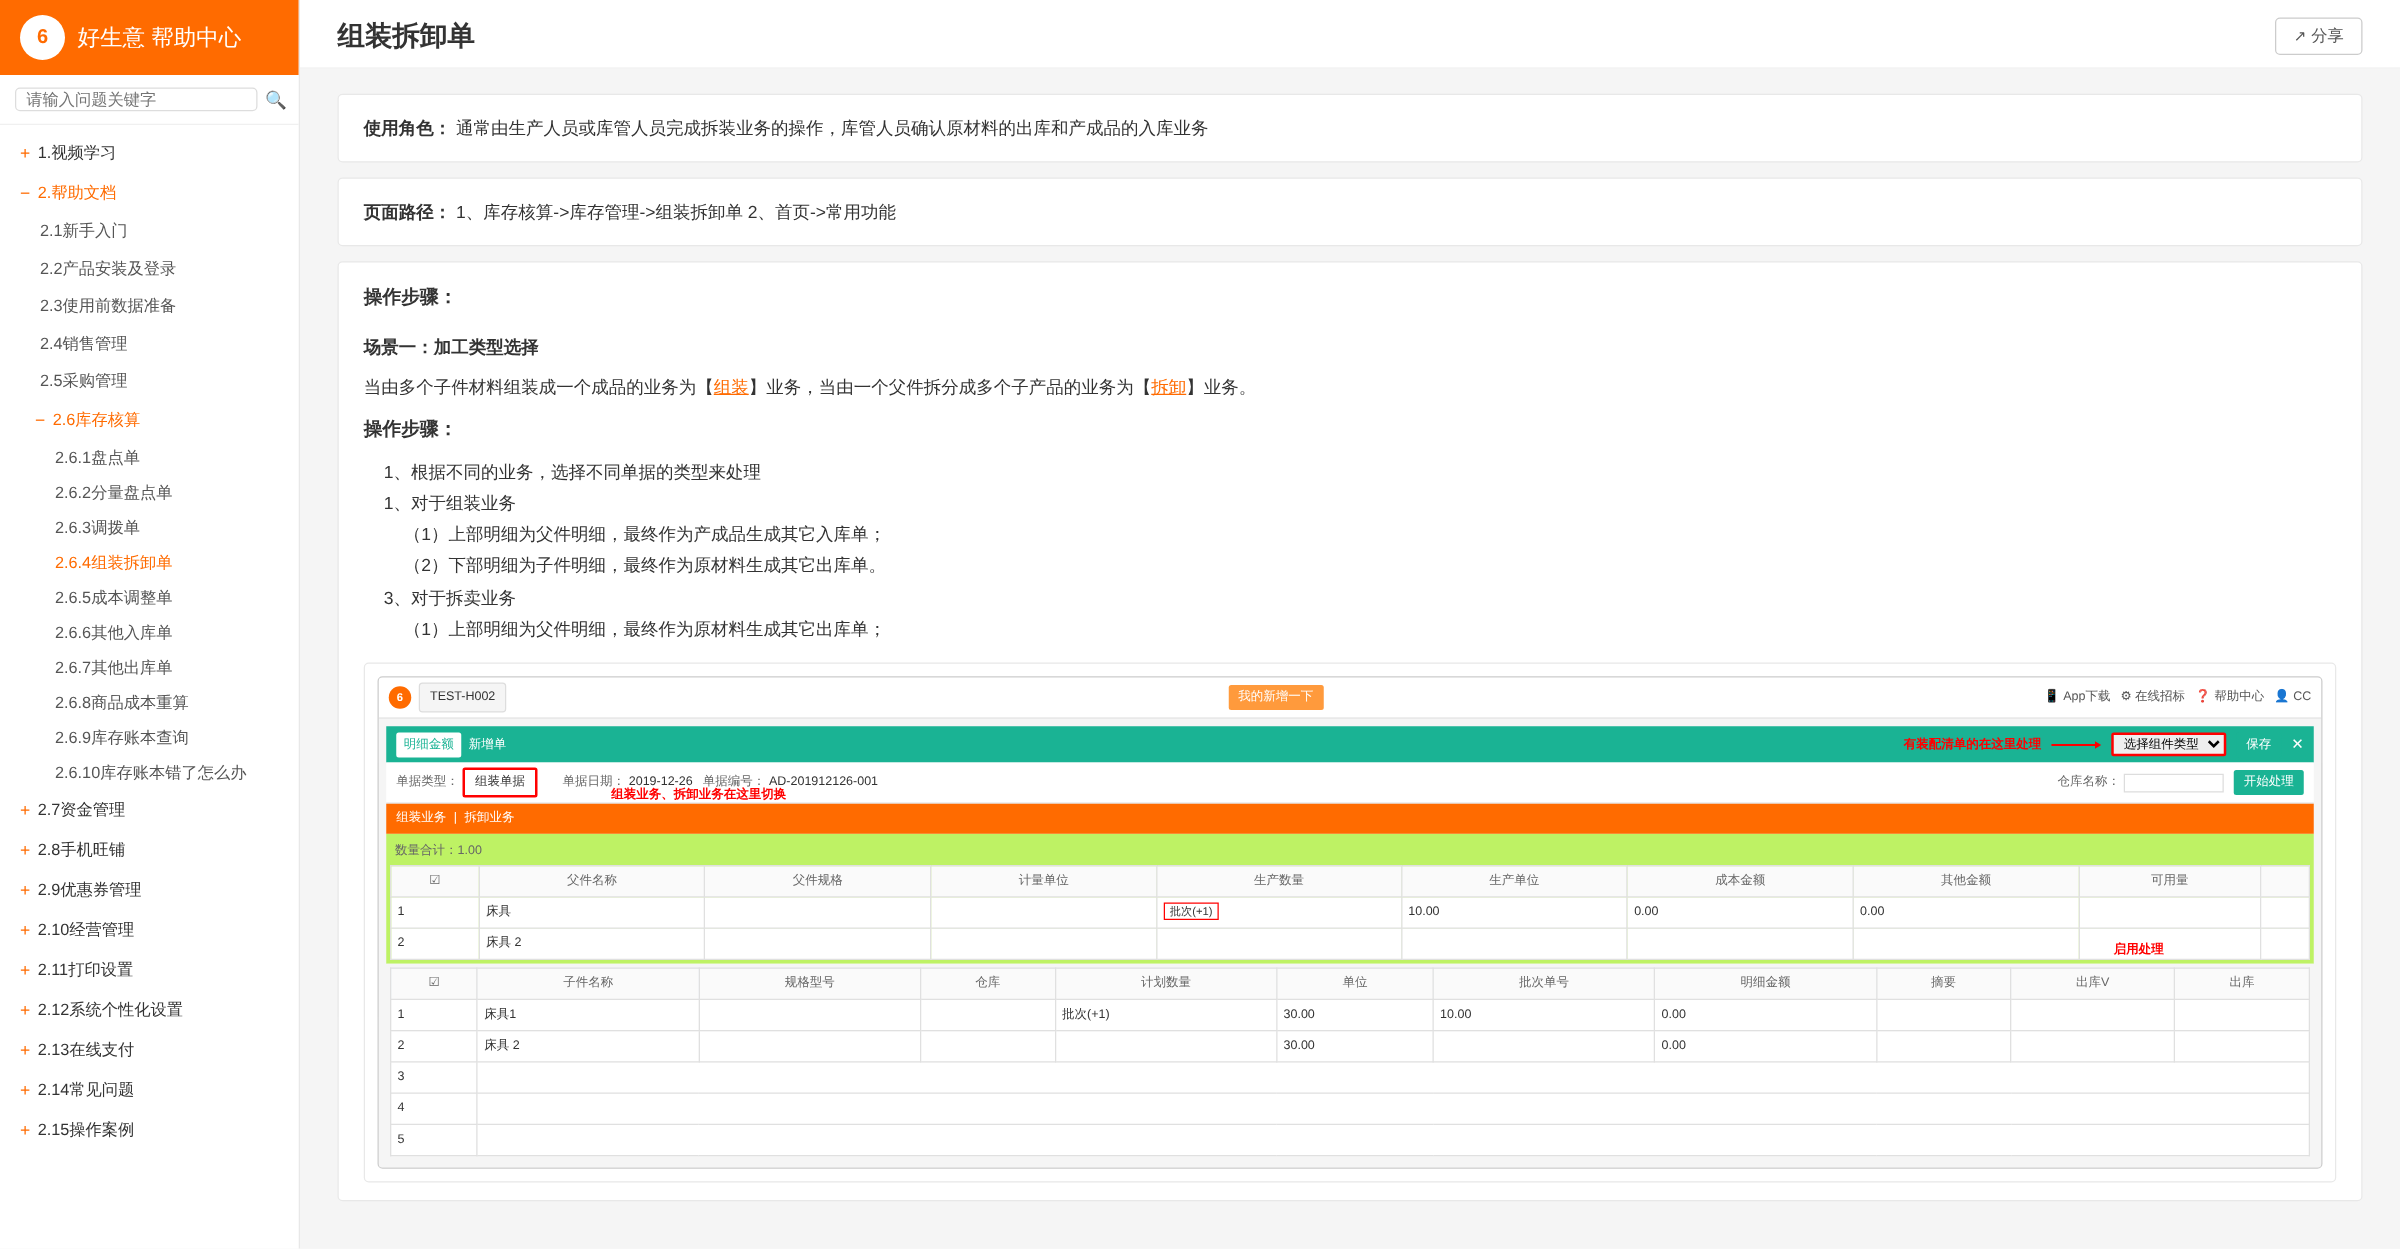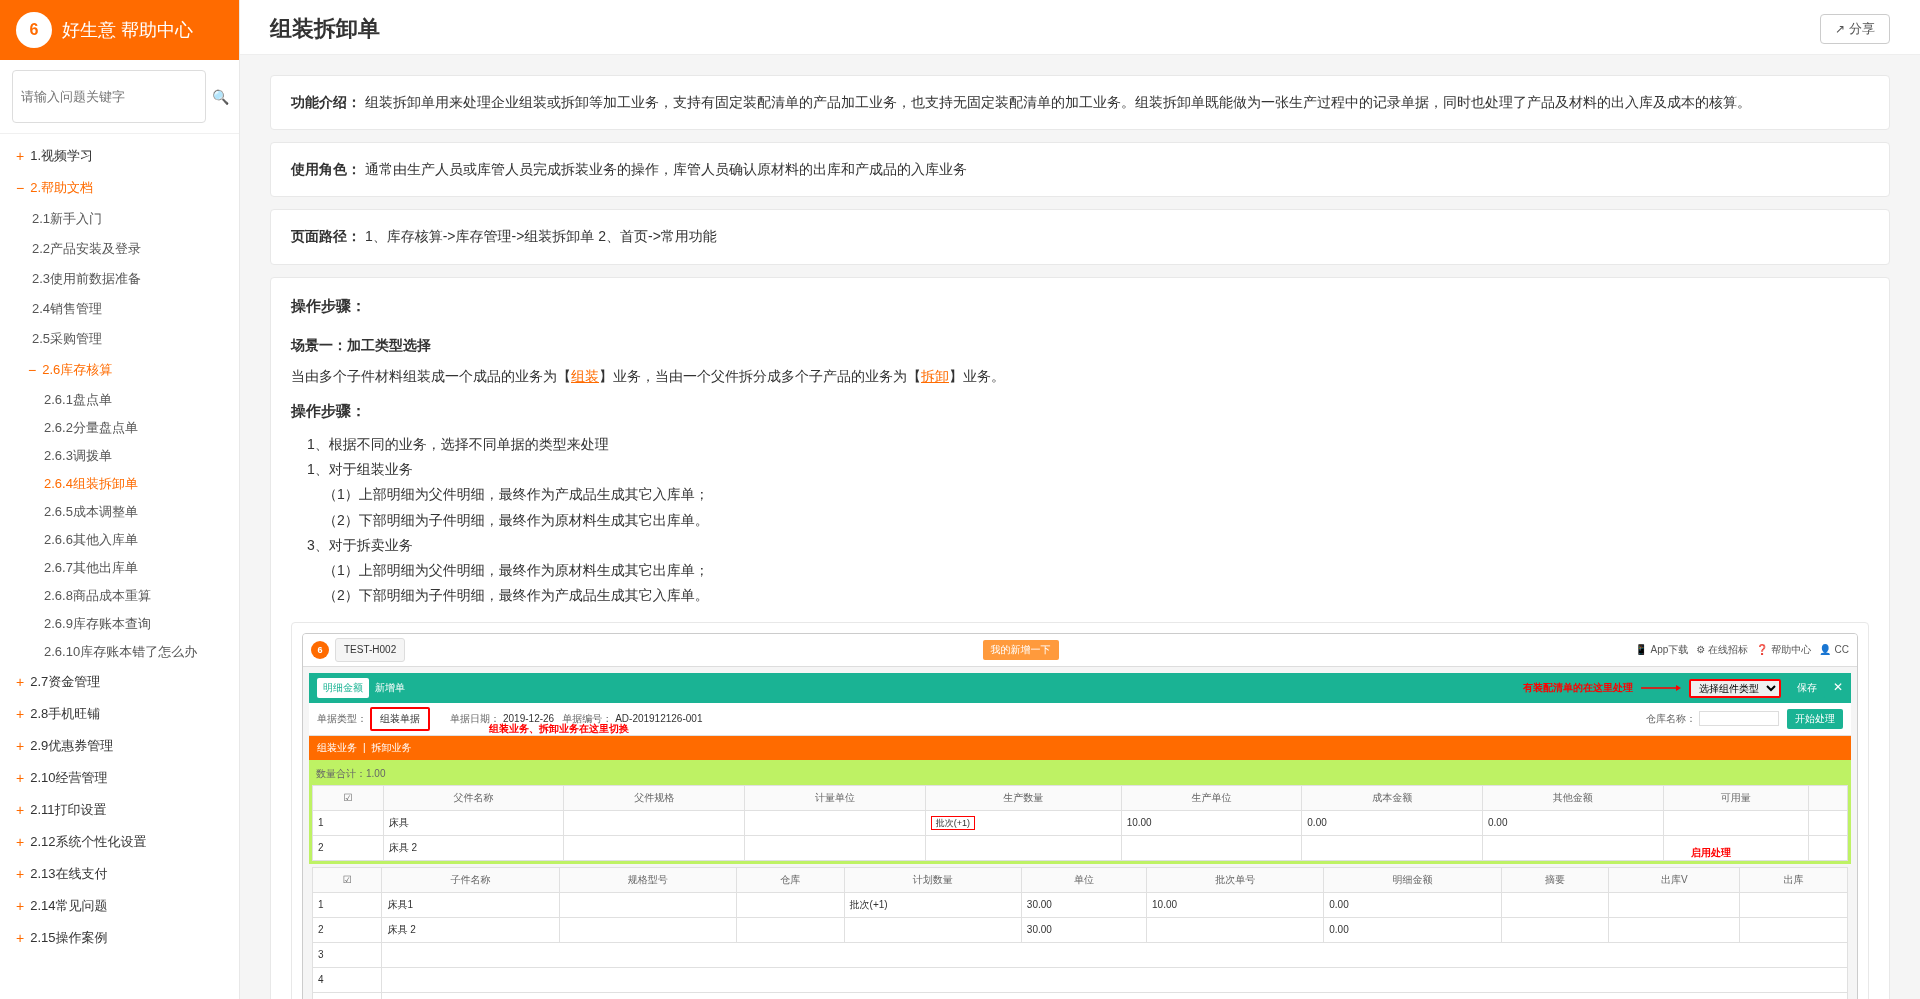--- a/index.html
+++ b/index.html
@@ -33,21 +33,21 @@
     }
     .sidebar-title { color: #fff; font-size: 18px; font-weight: normal; }
     .search-box {
       padding: 10px 12px;
       border-bottom: 1px solid #f0f0f0;
       display: flex; align-items: center; gap: 6px;
       flex-shrink: 0;
     }
     .search-input {
       flex: 1; border: 1px solid #ddd; border-radius: 4px;
-      padding: 18px 8px; font-size: 13px; outline: none;
+      padding: 1px 8px; font-size: 13px; outline: none;
       color: #999;
     }
     .search-icon { color: #999; cursor: pointer; font-size: 14px; }
     .nav-list { overflow-y: auto; flex: 1; padding: 6px 0; }
     .nav-group-item {
       display: flex; align-items: center; gap: 6px;
       padding: 7px 16px; cursor: pointer; color: #333; font-size: 13px;
       user-select: none;
     }
     .nav-group-item .plus { color: #ff6b00; font-size: 14px; }
@@ -198,24 +198,20 @@
   <div class="main-header">
     <h1 class="page-title">组装拆卸单</h1>
     <button class="share-btn">
       <span style="font-size:12px">↗</span>
       <span>分享</span>
     </button>
   </div>
 
   <div class="article-body">
 
-    <div class="info-block">
-      <span style="font-weight:bold">功能介绍：</span>
-      <span>组装拆卸单用来处理企业组装或拆卸等加工业务，支持有固定装配清单的产品加工业务，也支持无固定装配清单的加工业务。组装拆卸单既能做为一张生产过程中的记录单据，同时也处理了产品及材料的出入库及成本的核算。</span>
-    </div>
 
     <div class="info-block">
       <span style="font-weight:bold">使用角色：</span>
       <span>通常由生产人员或库管人员完成拆装业务的操作，库管人员确认原材料的出库和产成品的入库业务</span>
     </div>
 
     <div class="info-block">
       <span style="font-weight:bold">页面路径：</span>
       <span>1、库存核算-&gt;库存管理-&gt;组装拆卸单  2、首页-&gt;常用功能</span>
     </div>
@@ -226,21 +222,20 @@
       <div class="step-desc">
         当由多个子件材料组装成一个成品的业务为【<span style="color:#ff6b00;text-decoration:underline">组装</span>】业务，当由一个父件拆分成多个子产品的业务为【<span style="color:#ff6b00;text-decoration:underline">拆卸</span>】业务。
       </div>
       <div class="section-title">操作步骤：</div>
       <div class="step-item">1、根据不同的业务，选择不同单据的类型来处理</div>
       <div class="step-item">1、对于组装业务</div>
       <div class="sub-step">（1）上部明细为父件明细，最终作为产成品生成其它入库单；</div>
       <div class="sub-step">（2）下部明细为子件明细，最终作为原材料生成其它出库单。</div>
       <div class="step-item">3、对于拆卖业务</div>
       <div class="sub-step">（1）上部明细为父件明细，最终作为原材料生成其它出库单；</div>
-      <div class="sub-step">（2）下部明细为子件明细，最终作为产成品生成其它入库单。</div>
 
       <div class="screenshot-container">
         <div class="sim-ui" style="position:relative; min-height:280px;">
 
           <div class="sim-topbar">
             <div class="sim-logo">6</div>
             <div class="sim-company">TEST-H002</div>
             <div style="flex:1;display:flex;align-items:center;gap:4px;justify-content:center">
               <div style="background:#ff9a3c;color:#fff;padding:1px 8px;border-radius:2px;font-size:10px;">我的新增一下</div>
             </div>

